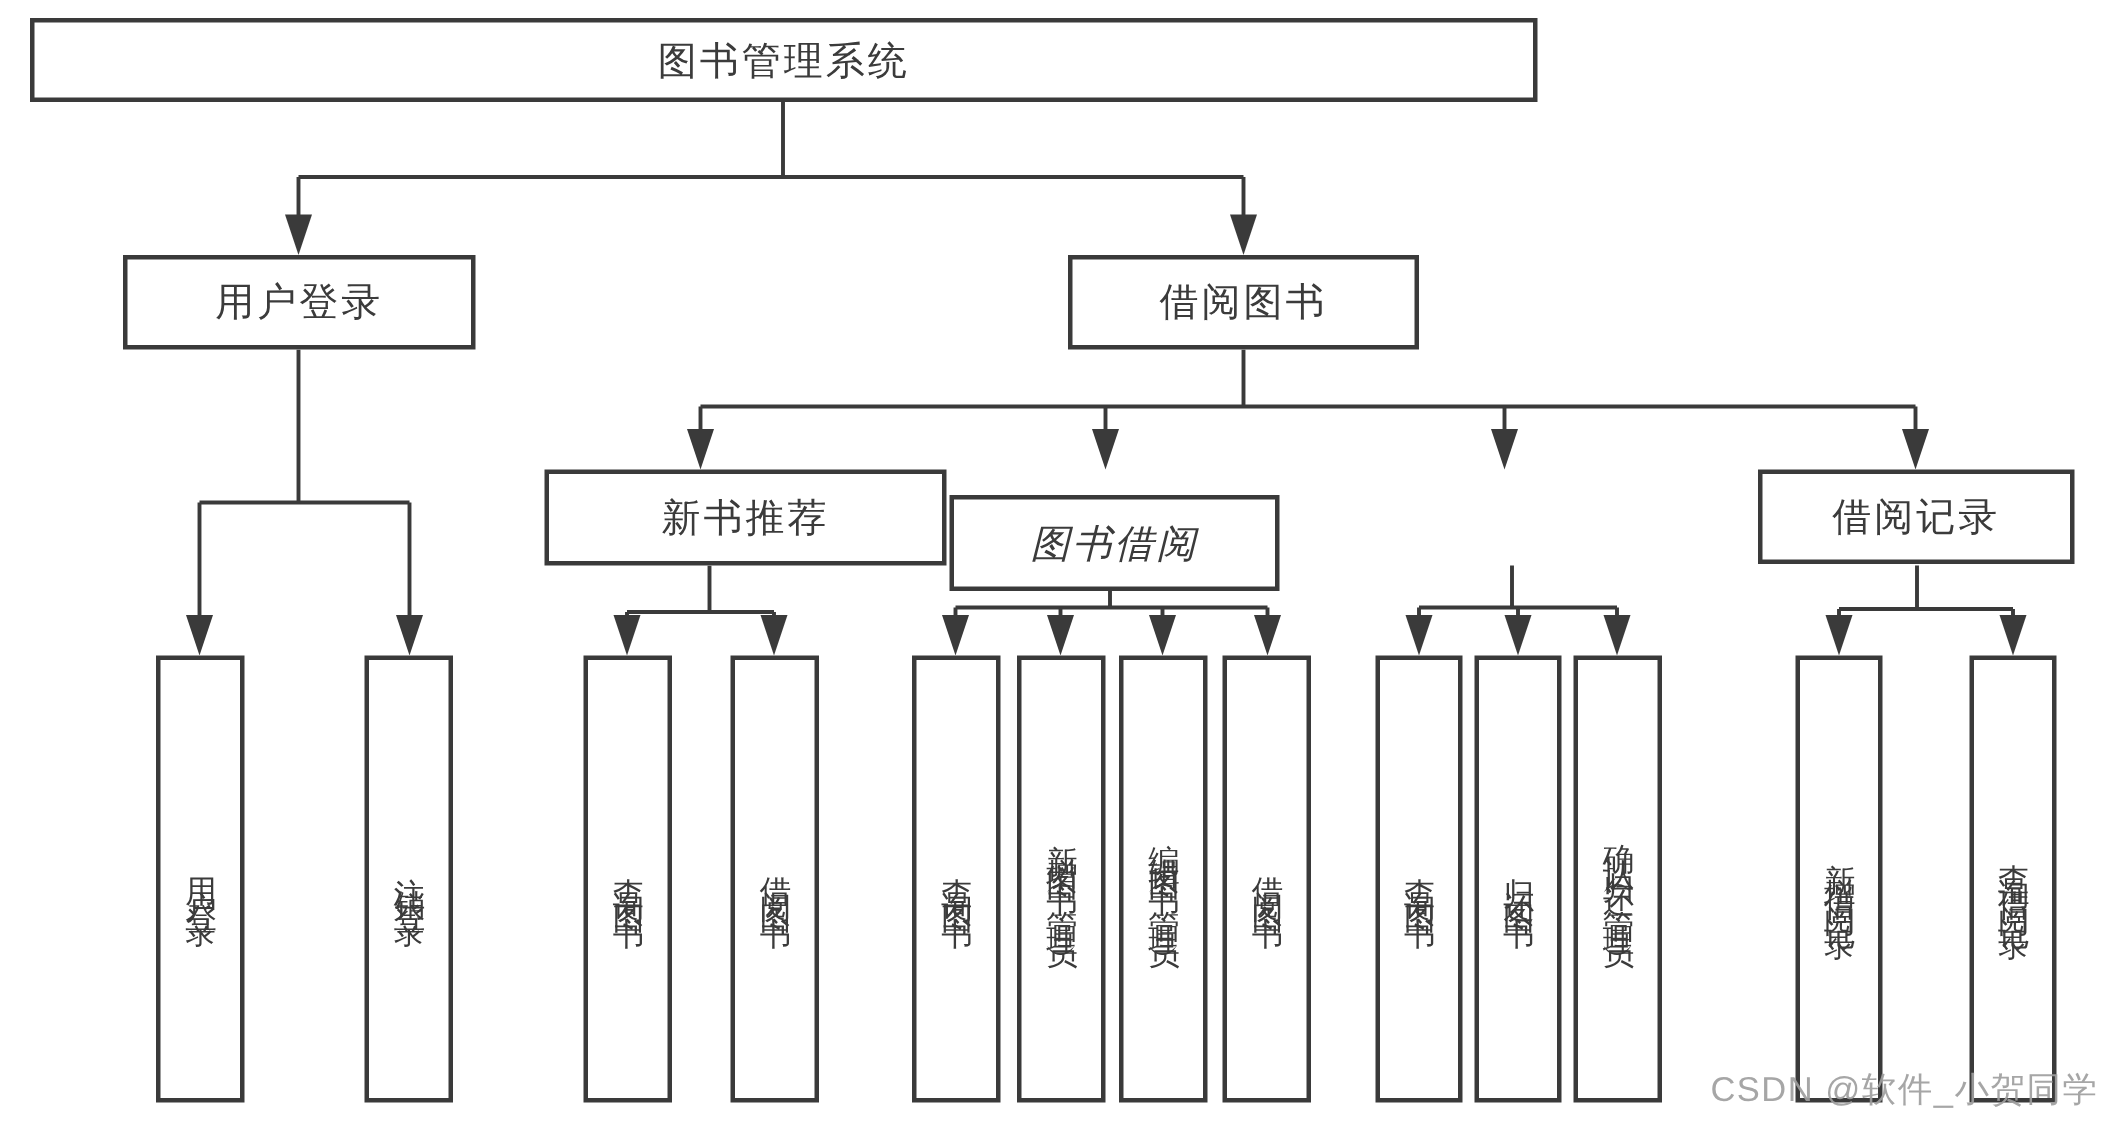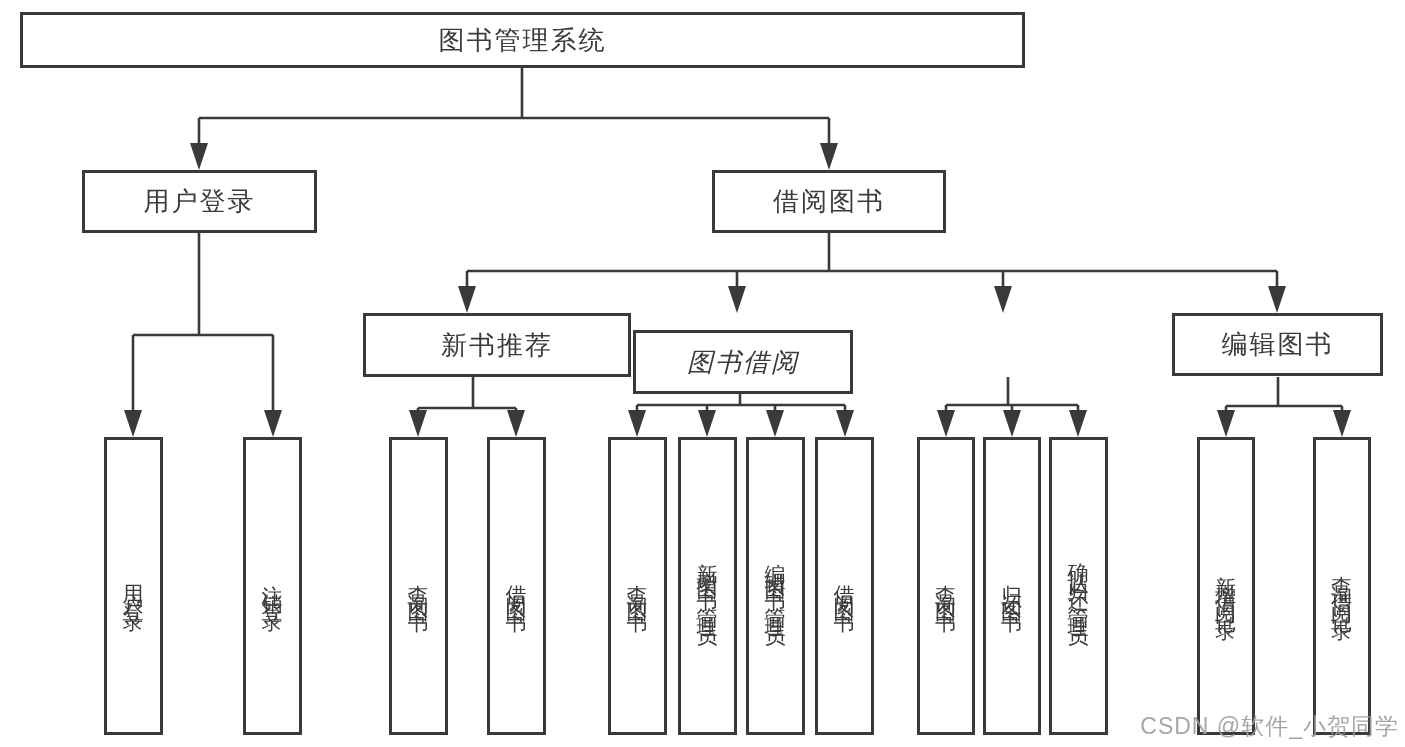--- a/index.html
+++ b/index.html
@@ -123,21 +123,21 @@
     </g>
   </svg>
 
   <div class="node h-node" style="left:20px; top:12px; width:1005px; height:56px;">图书管理系统</div>
 
   <div class="node h-node" style="left:82px; top:170px; width:235px; height:63px;">用户登录</div>
   <div class="node h-node" style="left:712px; top:170px; width:234px; height:63px;">借阅图书</div>
 
   <div class="node h-node" style="left:363px; top:313px; width:268px; height:64px;">新书推荐</div>
   <div class="node h-node" style="left:633px; top:330px; width:220px; height:64px;font-style:italic;">图书借阅</div>
-  <div class="node h-node" style="left:1172px; top:313px; width:211px; height:63px;">编辑图书</div>
+  <div class="node h-node" style="left:1172px; top:313px; width:211px; height:63px;">借阅记录</div>
 
   <div class="node leaf" style="left:104px; top:437px; width:59px; height:298px;">用户登录</div>
   <div class="node leaf" style="left:243px; top:437px; width:59px; height:298px;">注销登录</div>
 
   <div class="node leaf" style="left:389px; top:437px; width:59px; height:298px;">查询图书</div>
   <div class="node leaf" style="left:487px; top:437px; width:59px; height:298px;">借阅图书</div>
 
   <div class="node leaf" style="left:608px; top:437px; width:59px; height:298px;">查询图书</div>
   <div class="node leaf" style="left:678px; top:437px; width:59px; height:298px;">新增图书（管理员）</div>
   <div class="node leaf" style="left:746px; top:437px; width:59px; height:298px;">编辑图书（管理员）</div>

